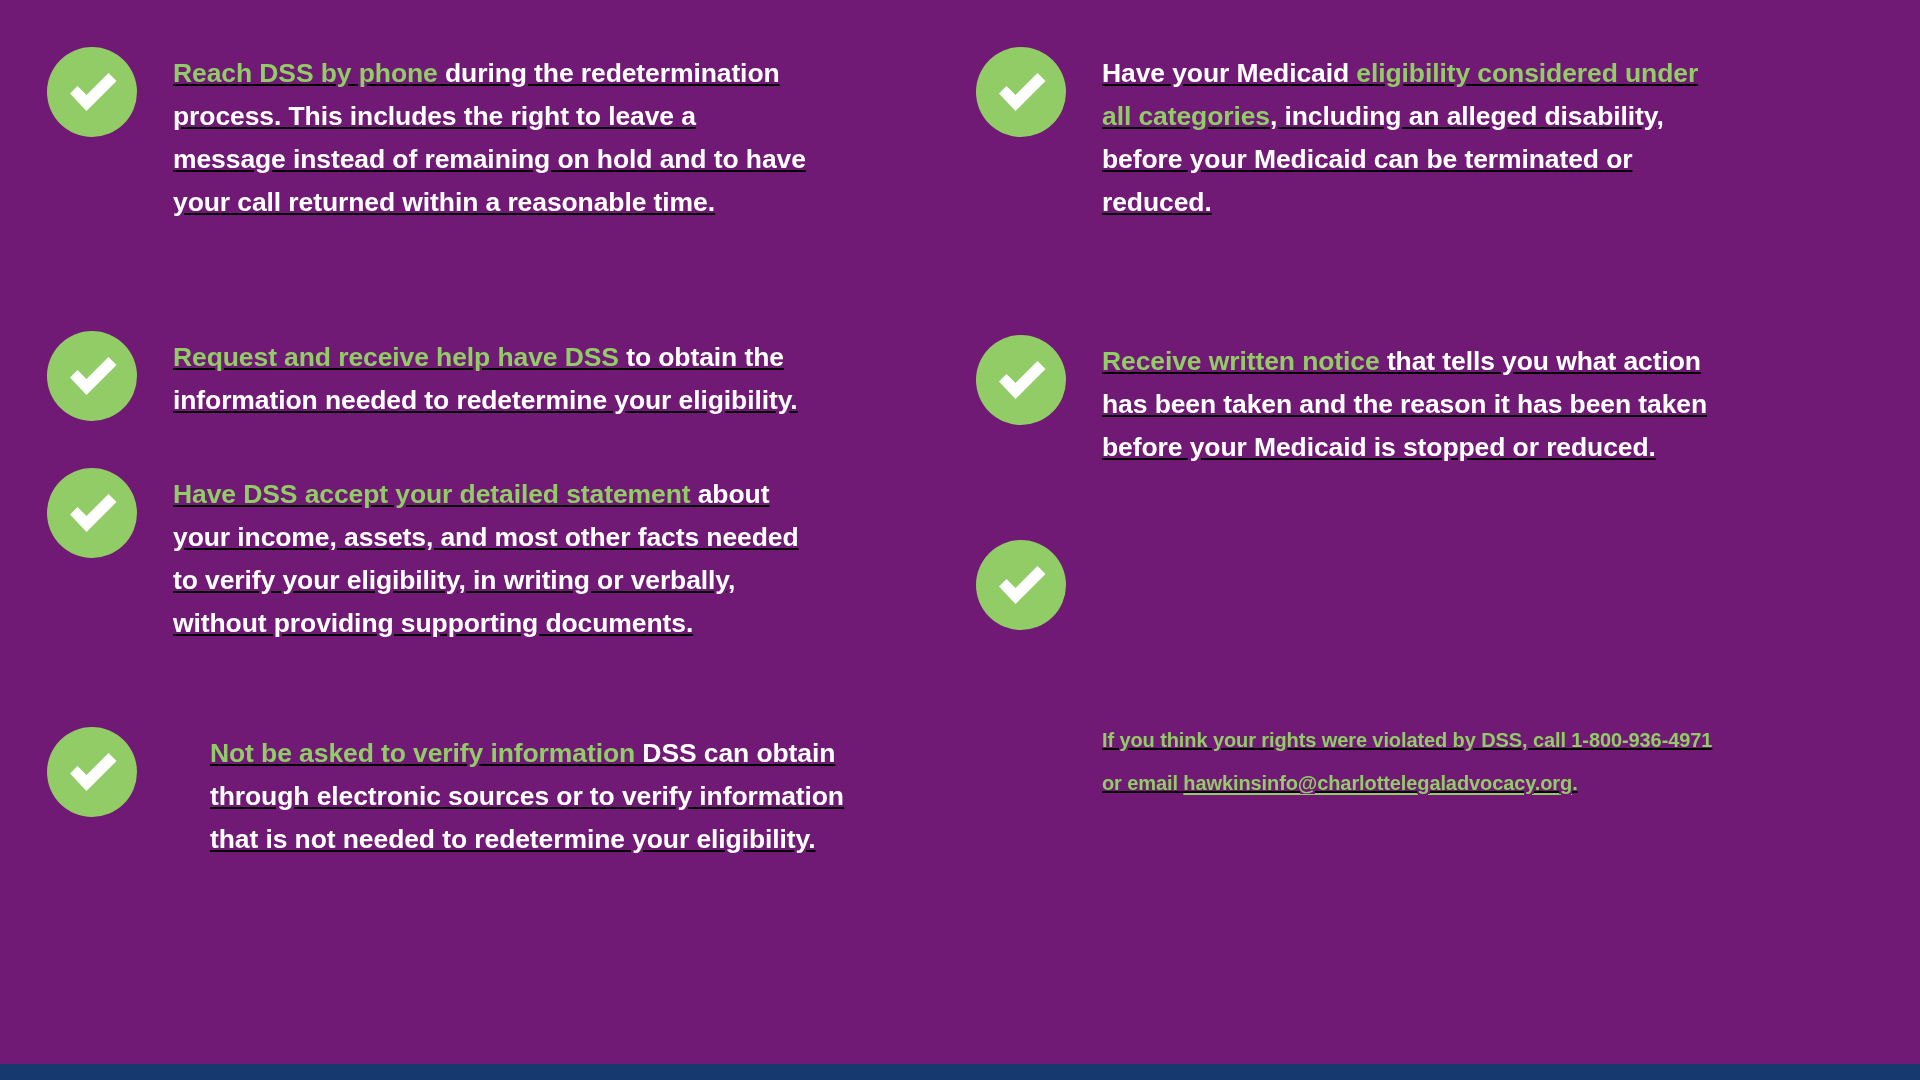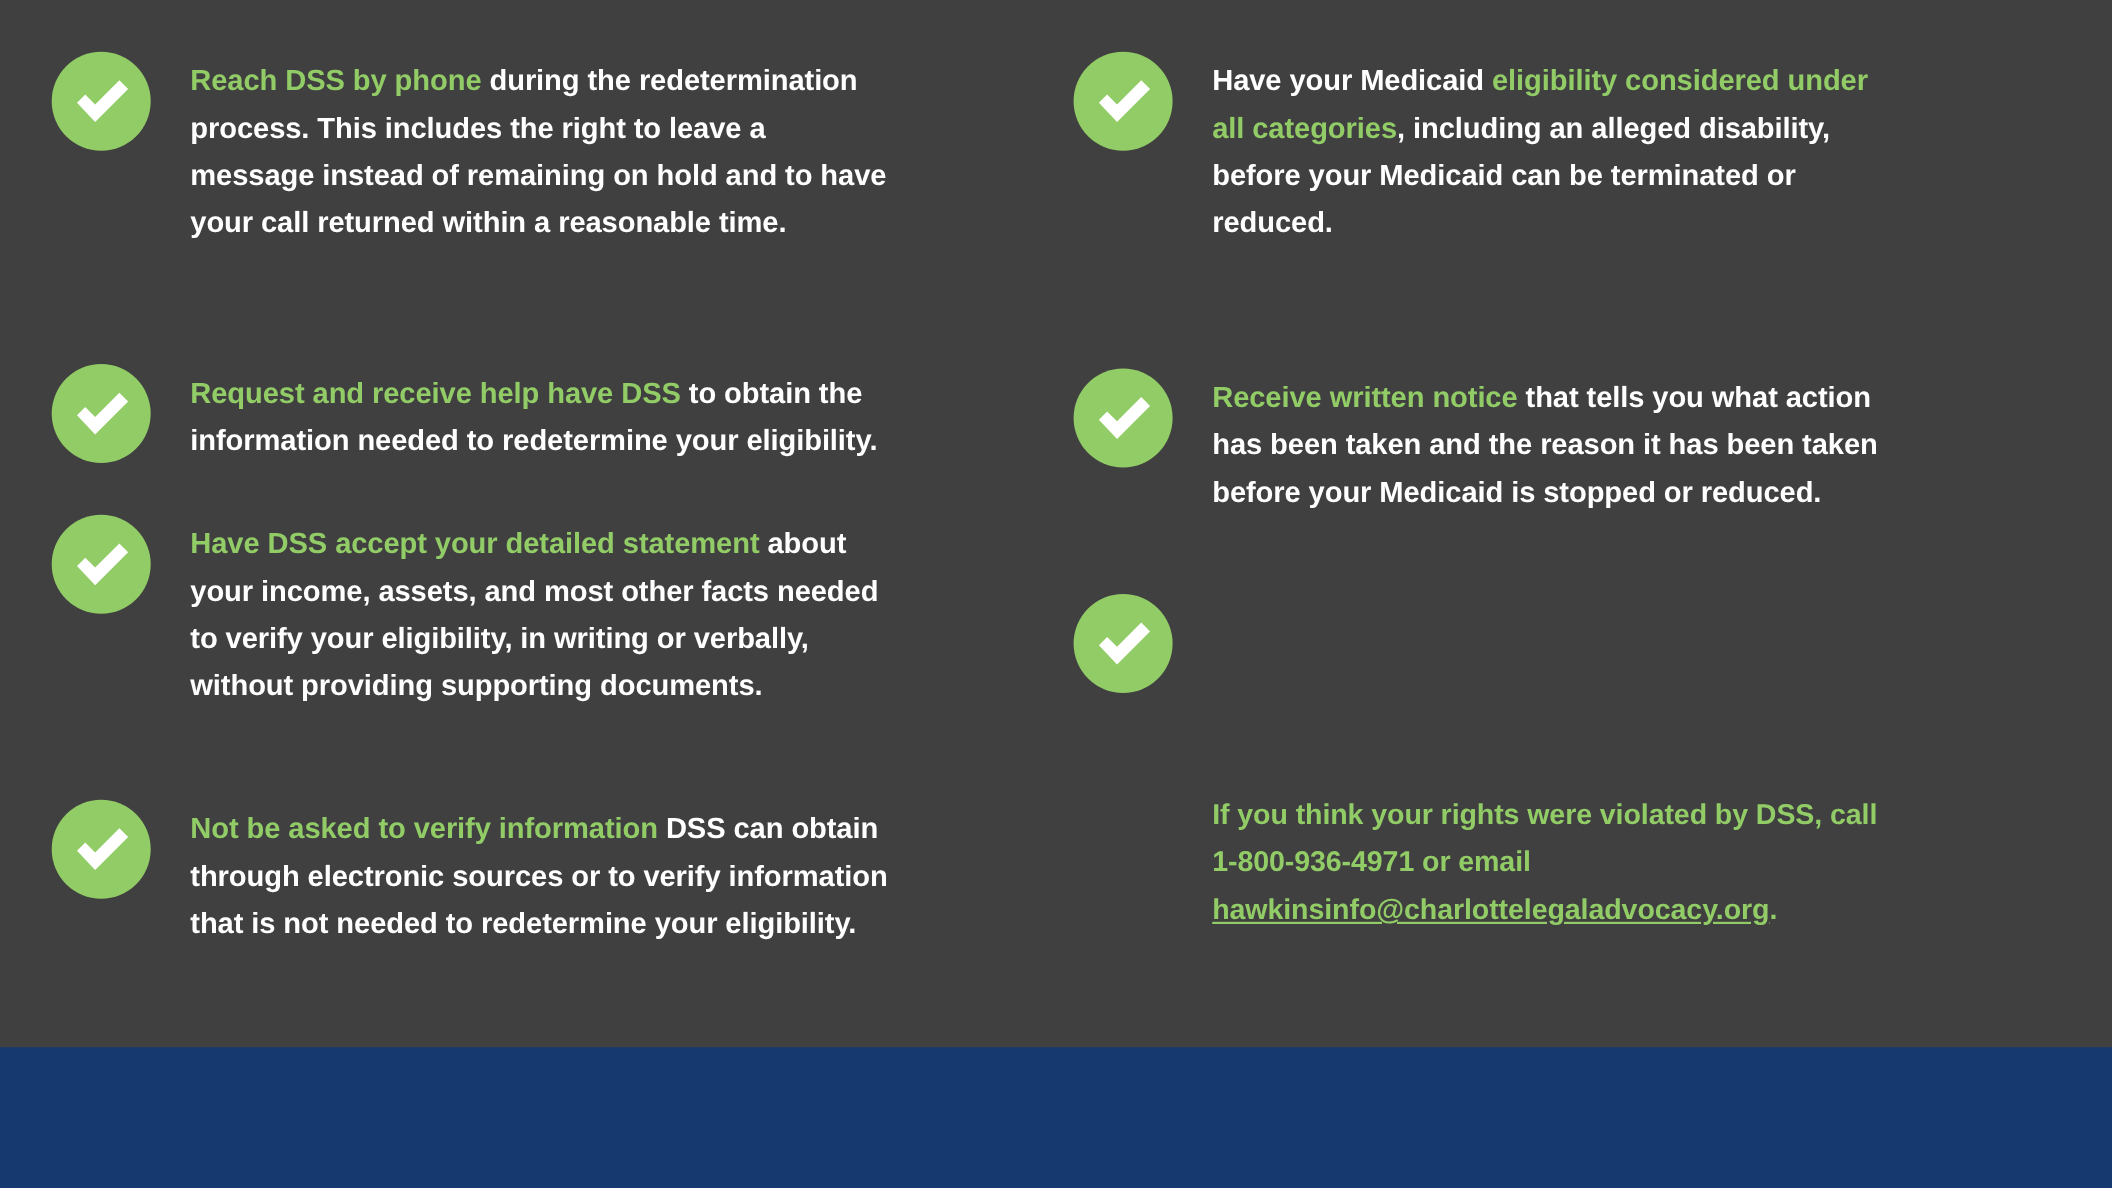--- a/index.html
+++ b/index.html
@@ -10,23 +10,24 @@
     width: 1920px;
     height: 1080px;
     background: #163A70;
     font-family: "Liberation Sans", sans-serif;
     overflow: hidden;
   }
 
   #page {
     position: relative;
     width: 1920px;
-    height: 952px;
-    background: #404040;
-    box-sizing: border-box;
+    height: 1064px;
+    background: #701a75;
+    box-sizing: border-box;
+    text-decoration: underline;
   }
 
   .columns {
     display: flex;
     width: 1920px;
     height: 1080px;
     box-sizing: border-box;
     padding: 46px 0 0 0;
   }
 
@@ -39,21 +40,21 @@
   .item {
     display: flex;
     align-items: flex-start;
     box-sizing: border-box;
   }
 
   
   .gap-left-1  { margin-top: 0px;   }
   .gap-left-2  { margin-top: 106px; }
   .gap-left-3  { margin-top: 45px;  }
-  .gap-left-4  { margin-top: 81px;  }
+  .gap-left-4  { margin-top: 81px; gap: 37px;  }
 
   .gap-right-1 { margin-top: 0px;   }
   .gap-right-2 { margin-top: 110px; }
   .gap-right-3 { margin-top: 70px;  }
   .gap-right-4 { margin-top: 82px;  }
 
   .check-wrap {
     flex: 0 0 auto;
     width: 92px;
     height: 92px;
@@ -70,21 +71,21 @@
     letter-spacing: -0.1px;
     padding-top: 6px;
   }
   .body-text .hl { color: #92CC66; }
 
   .left-text  { width: 640px; }
   .right-text { width: 620px; }
 
   .contact {
     color: #92CC66;
-    font-size: 26px;
+    font-size: 20px;
     font-weight: bold;
     line-height: 43px;
     letter-spacing: -0.1px;
     width: 620px;
     padding-top: 6px;
   }
   .contact .email {
     color: #92CC66;
     text-decoration: underline;
     text-underline-offset: 3px;

